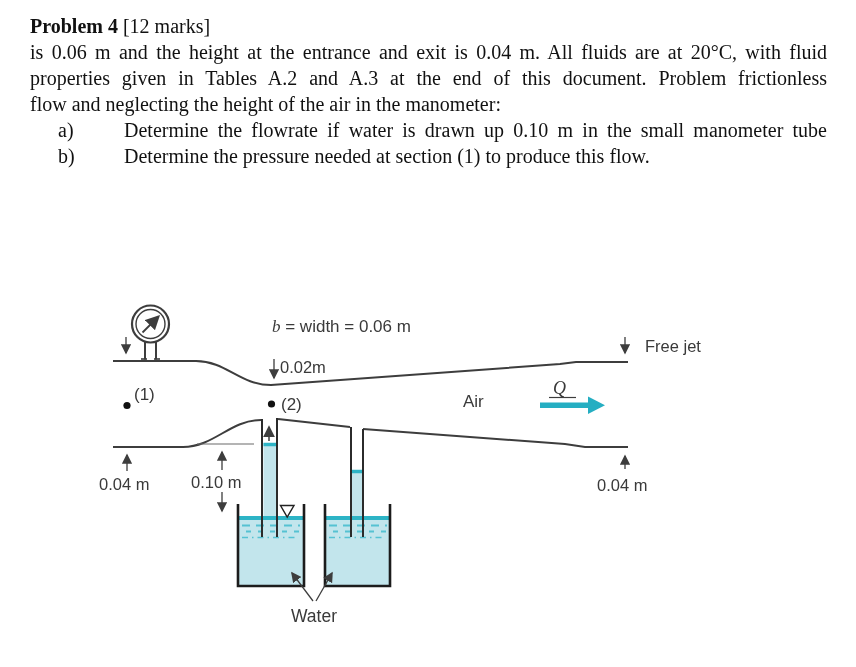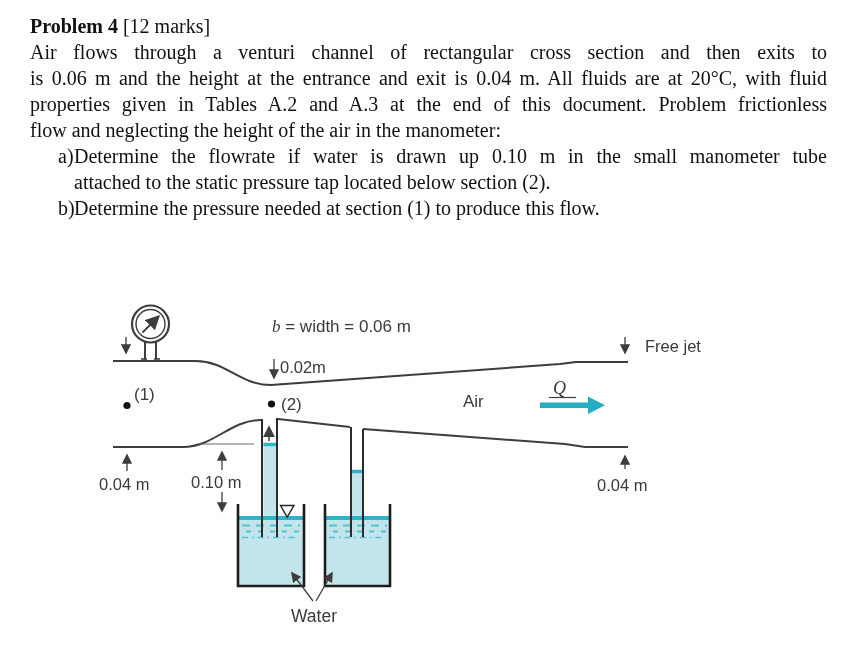--- a/index.html
+++ b/index.html
@@ -4,42 +4,38 @@
 <style>
   html,body{margin:0;padding:0;background:#ffffff;}
   .page{position:relative;width:856px;height:667px;background:#fff;overflow:hidden;
         font-family:"Liberation Serif", serif;color:#111;}
   .textblock{position:absolute;left:30px;top:13px;width:797px;font-size:20px;line-height:26px;}
   .line{position:relative;}
   .just{text-align:justify;text-align-last:justify;}
   .title-line b{font-weight:bold;}
   .item-line{position:relative;}
   .list-marker{position:absolute;left:28px;top:0;}
-  .item-body{display:block;margin-left:44px;}
+  .item-body{display:block;margin-left:94px;}
   svg text{font-family:"Liberation Sans", sans-serif;fill:#3a3a3a;}
   .fig-sym{font-family:"Liberation Serif", serif;font-style:italic;}
 </style>
 </head>
 <body>
 
 <div class="page">
 
   <div class="textblock">
     <div class="line title-line"><b>Problem 4</b><span> [12 marks]</span></div>
-    <div class="line just">Air flows through a venturi channel of rectangular cross section and then exits to</div>
     <div class="line just">is 0.06 m and the height at the entrance and exit is 0.04 m. All fluids are at 20°C, with fluid</div>
     <div class="line just">properties given in Tables A.2 and A.3 at the end of this document. Problem frictionless</div>
     <div class="line">flow and neglecting the height of the air in the manometer:</div>
 
     <div class="line item-line">
       <span class="list-marker">a)</span>
       <span class="item-body just">Determine the flowrate if water is drawn up 0.10 m in the small manometer tube</span>
-    </div>
-    <div class="line item-line">
-      <span class="item-body">attached to the static pressure tap located below section (2).</span>
     </div>
     <div class="line item-line">
       <span class="list-marker">b)</span>
       <span class="item-body">Determine the pressure needed at section (1) to produce this flow.</span>
     </div>
   </div>
 
   <svg style="position:absolute;left:0;top:280px;" width="856" height="387" viewBox="0 280 856 387">
     <defs>
       <marker id="ah" viewBox="0 0 10 10" refX="8.5" refY="5" markerWidth="8" markerHeight="8" orient="auto-start-reverse">

